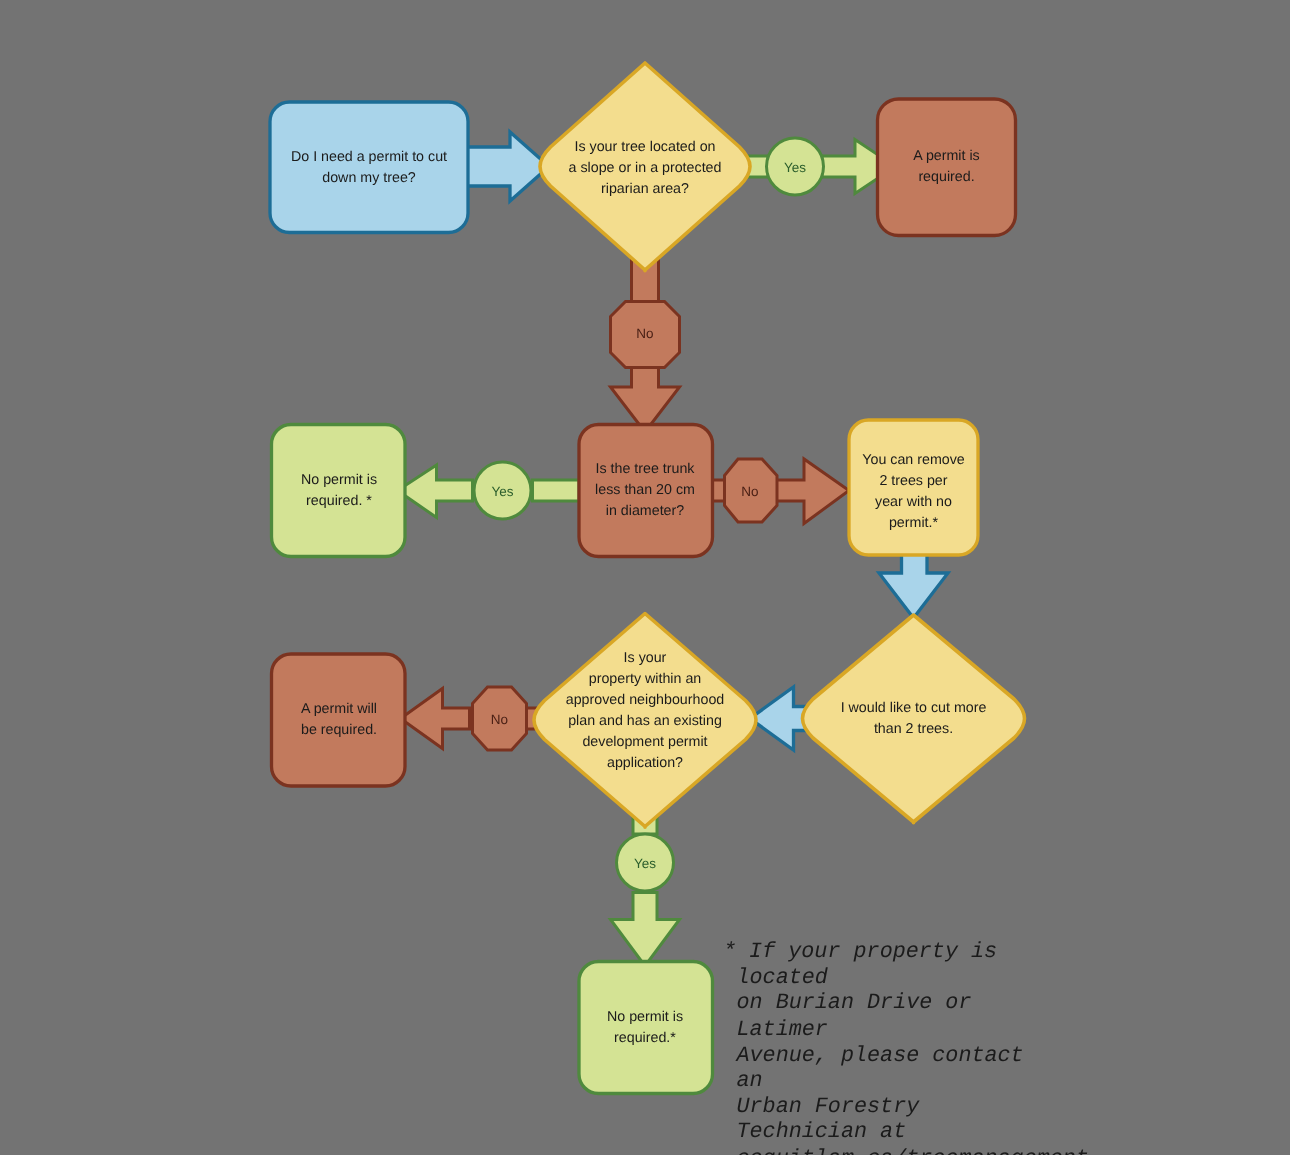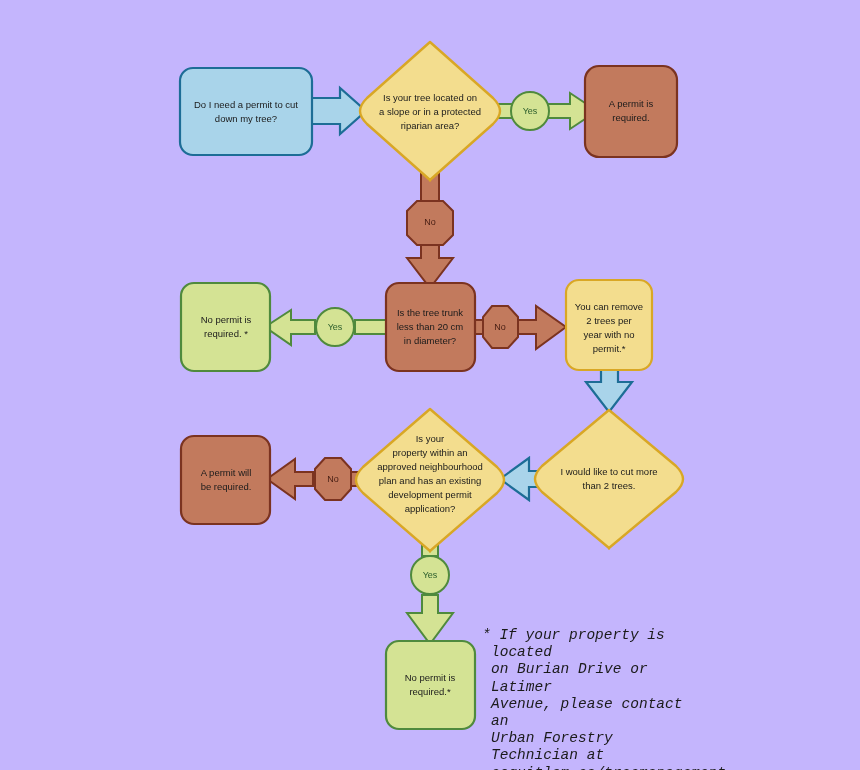--- a/index.html
+++ b/index.html
@@ -10,21 +10,21 @@
   body {
     width: 860px;
     height: 770px;
     font-family: "Liberation Sans", sans-serif;
     overflow: hidden;
   }
   #chart-root {
     position: relative;
     width: 860px;
     height: 770px;
-    background: #c4b5fd;
+    background: #737373;
   }
   svg.flow {
     display: block;
     width: 860px;
     height: 770px;
   }
   .node-text {
     font-family: "Liberation Sans", sans-serif;
     font-size: 9.5px;
     fill: #1b1b1b;

